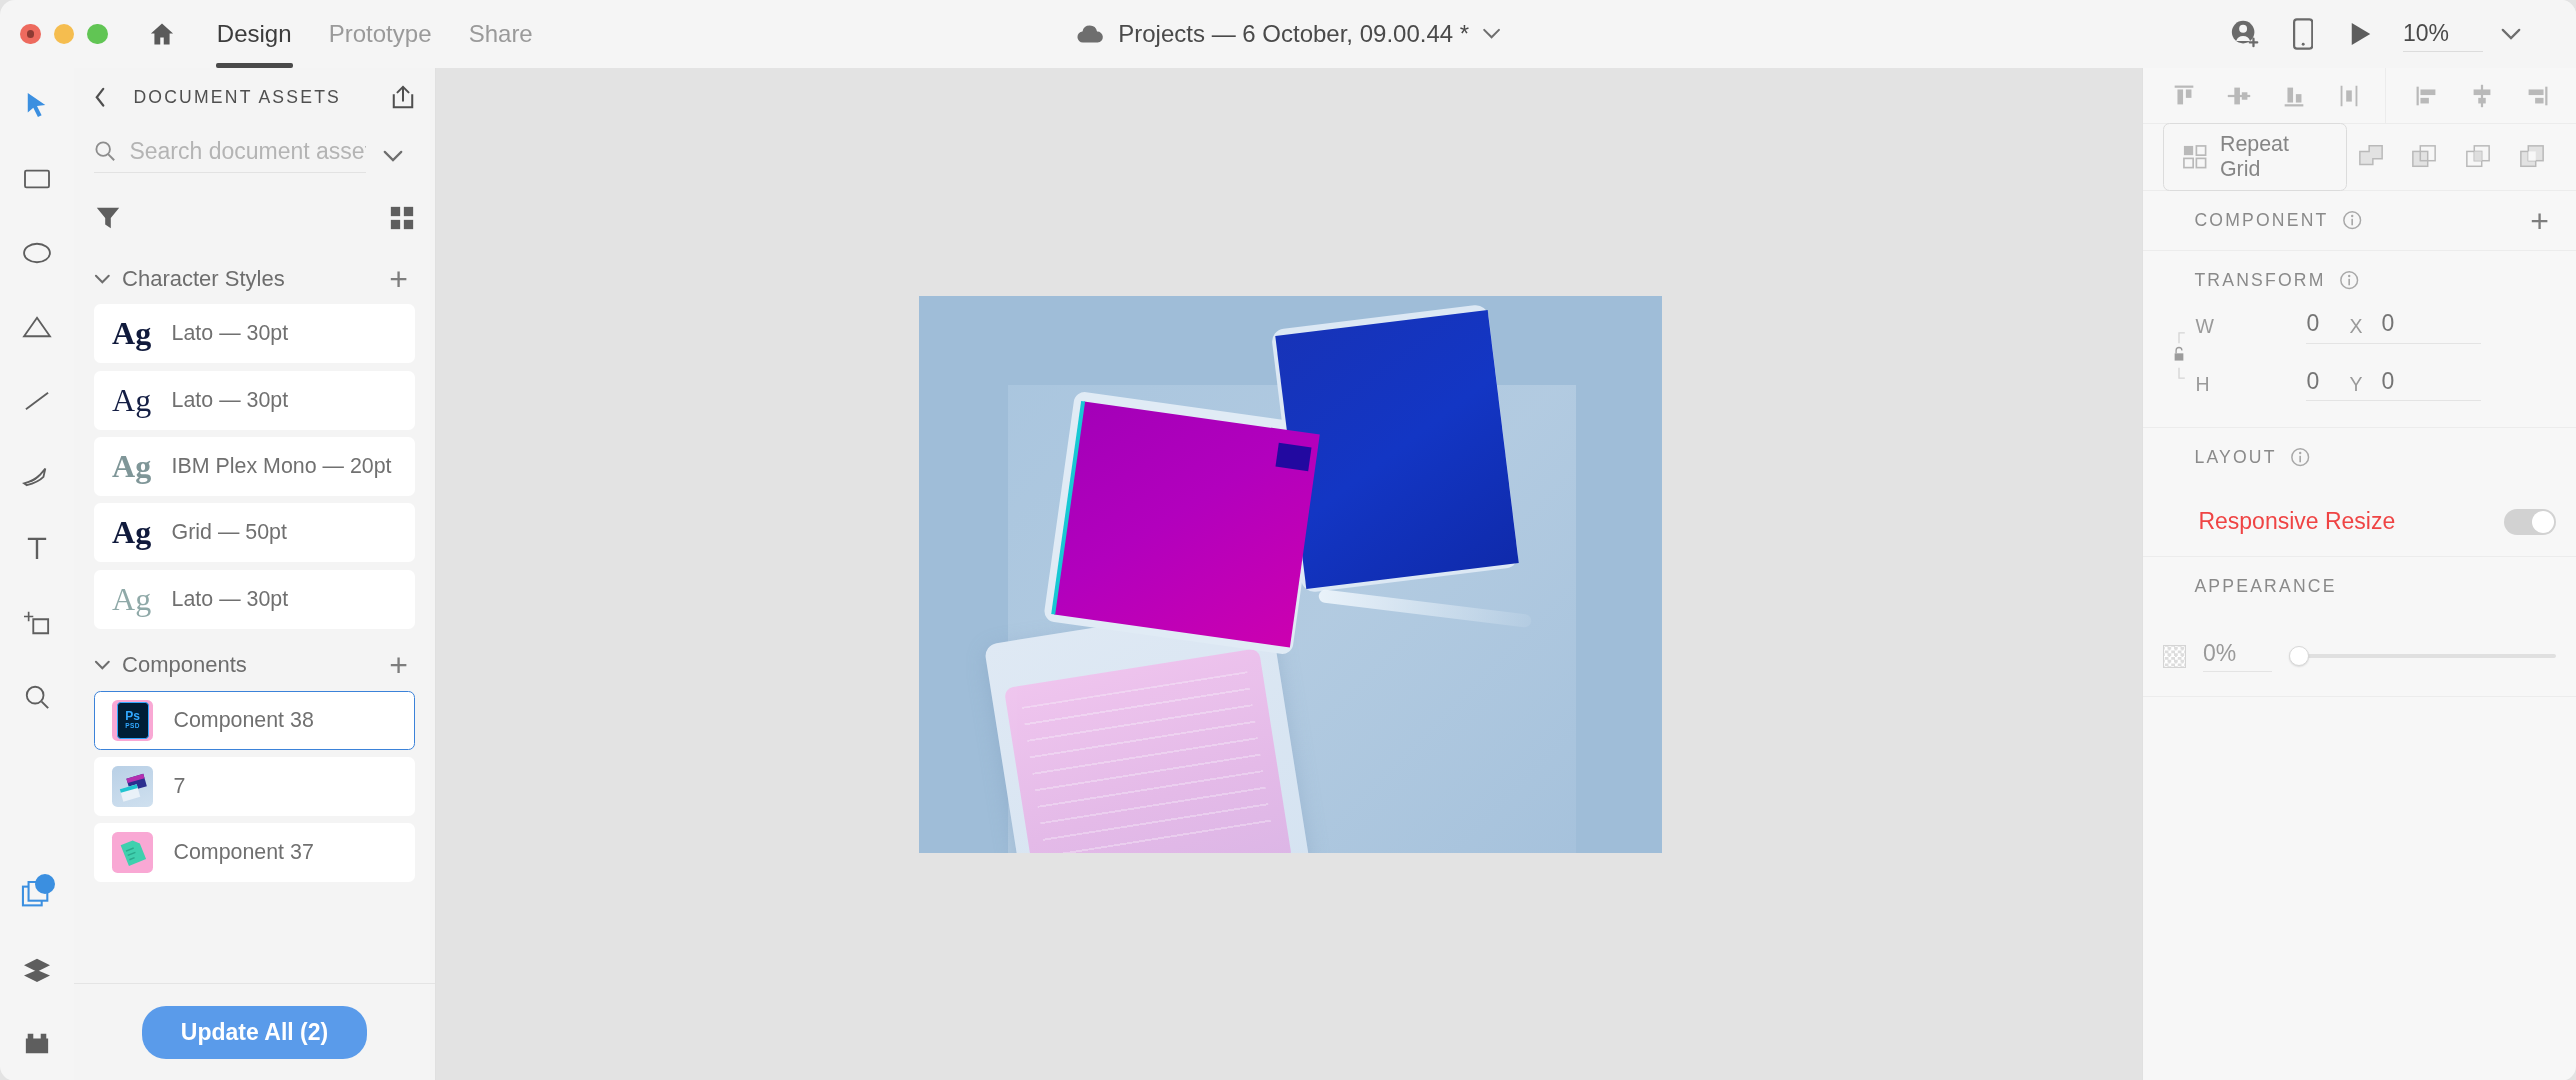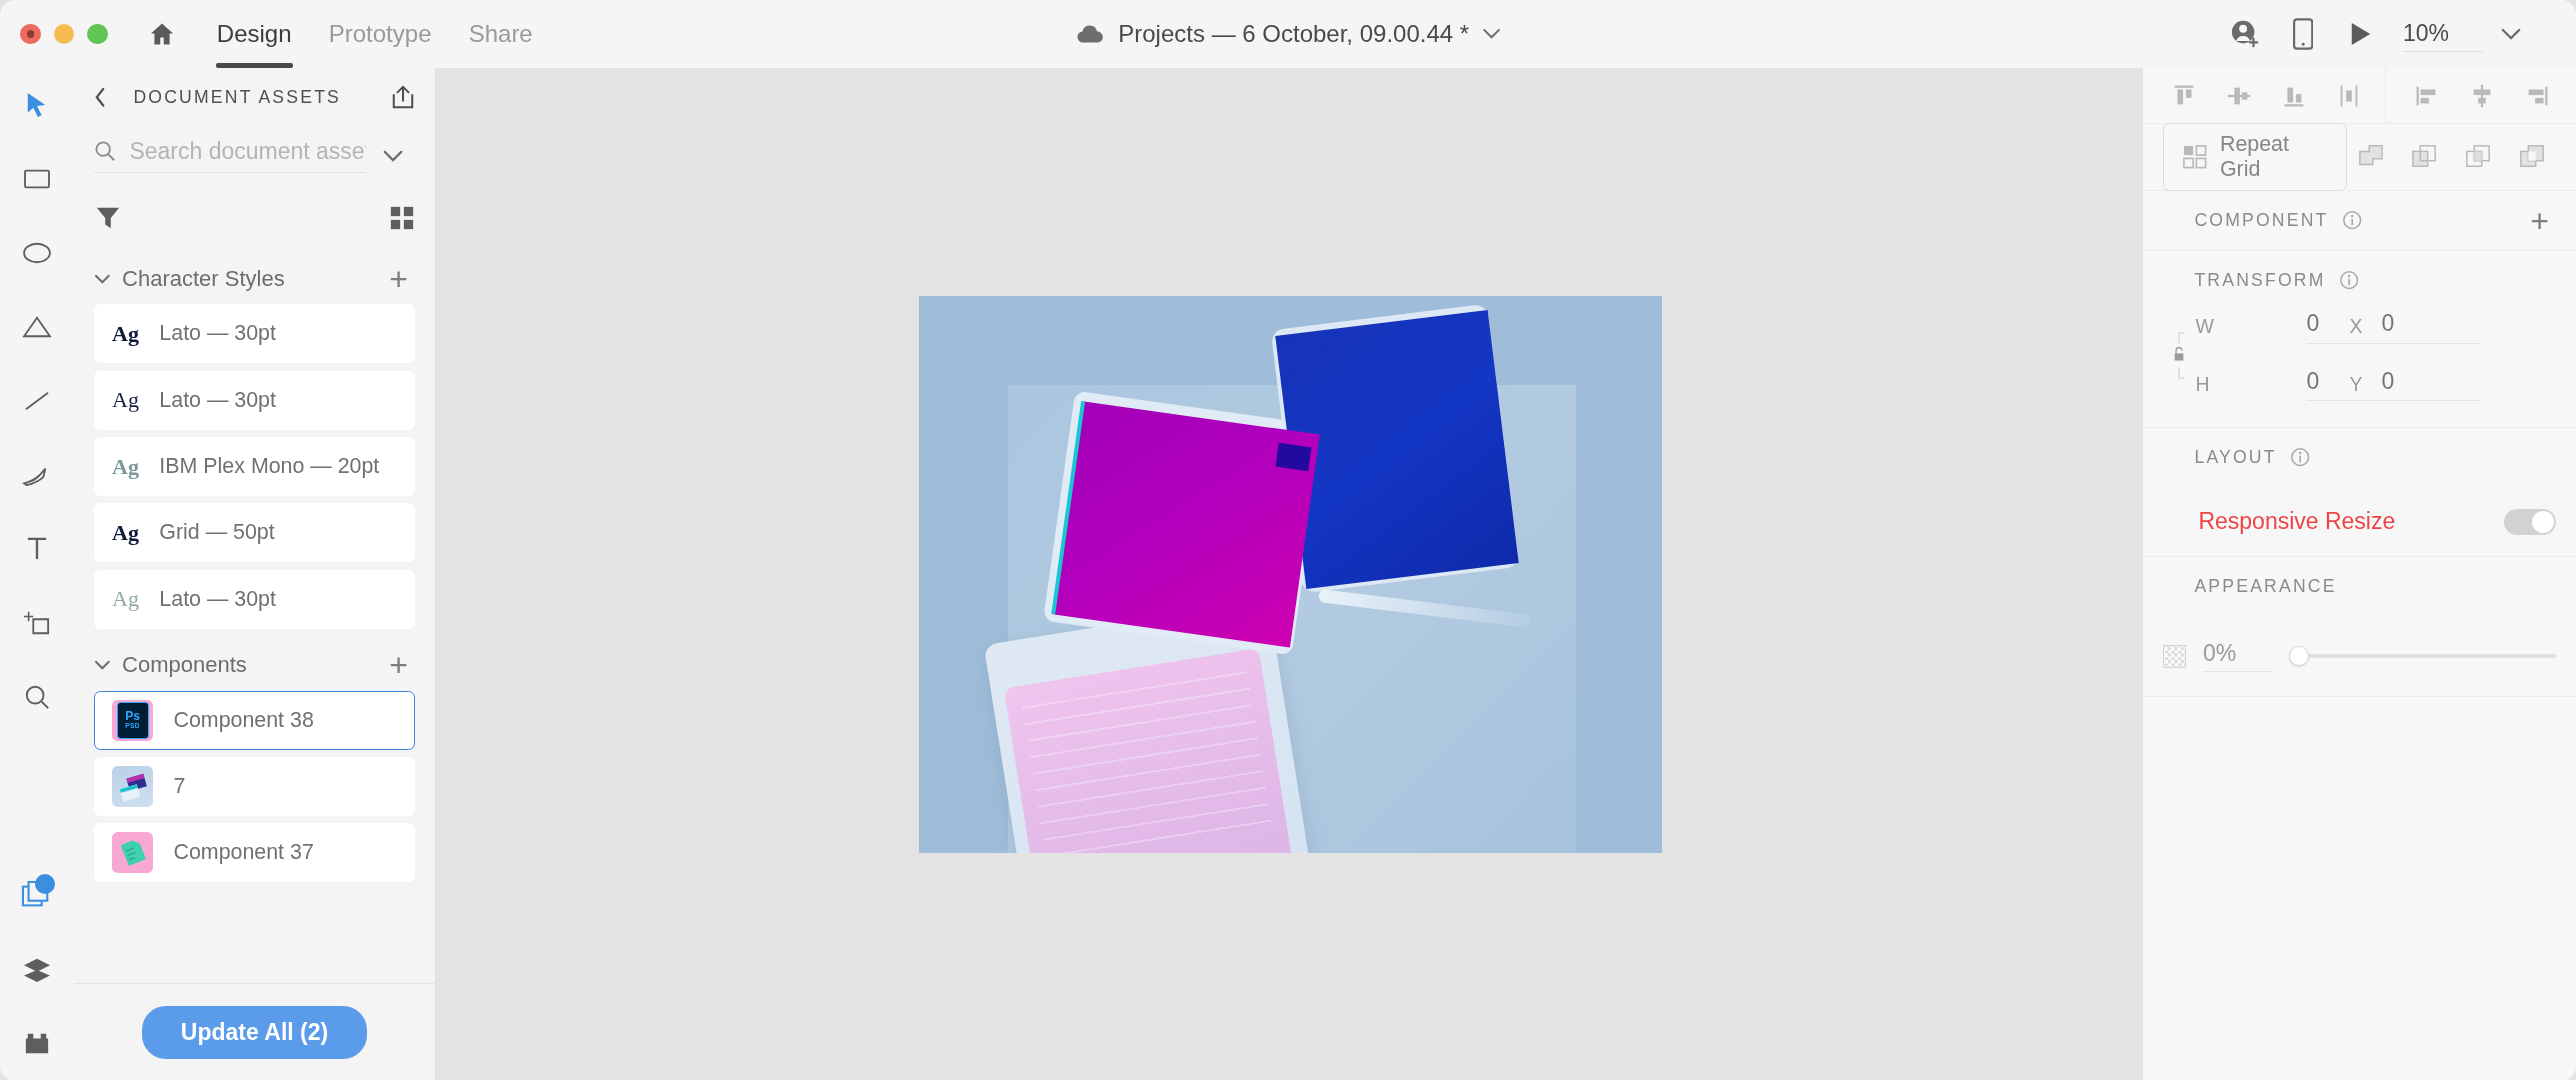--- a/index.html
+++ b/index.html
@@ -122,21 +122,21 @@
   .group-title { font-size: 22px; color: #6d6d6d; }
   .plus-btn { font-size: 32px; color: #7d7d7d; line-height: 1; cursor:pointer; width:32px; text-align:center;}
 
   .asset-row {
     margin: 0 20.4px 7.4px 20.4px; height: 59px; background: #ffffff;
     border-radius: 6.5px; display: flex; align-items: center;
     padding: 0 16.7px; gap: 20.4px; cursor: pointer;
     border: 1.9px solid transparent;
   }
   .asset-row.selected { border-color: #3b82d9; }
-  .ag-swatch { font-size: 22px; font-family: "Liberation Serif", serif; }
+  .ag-swatch { font-size: 32px; font-family: "Liberation Serif", serif; }
   .asset-label { font-size: 21.4px; color: #707070; }
 
   .comp-thumb {
     width: 41px; height: 41px; border-radius: 5.6px; flex:none;
     display:flex; align-items:center; justify-content:center; overflow:hidden;
     background: #f9a8d4;
   }
   .ps-badge {
     width: 32px; height: 37px; background: #001e36; border-radius: 3.7px;
     border: 1.9px solid #31a8ff;

